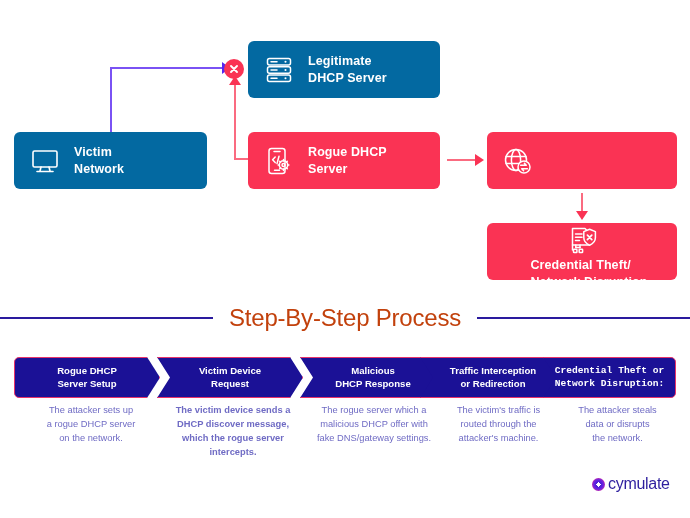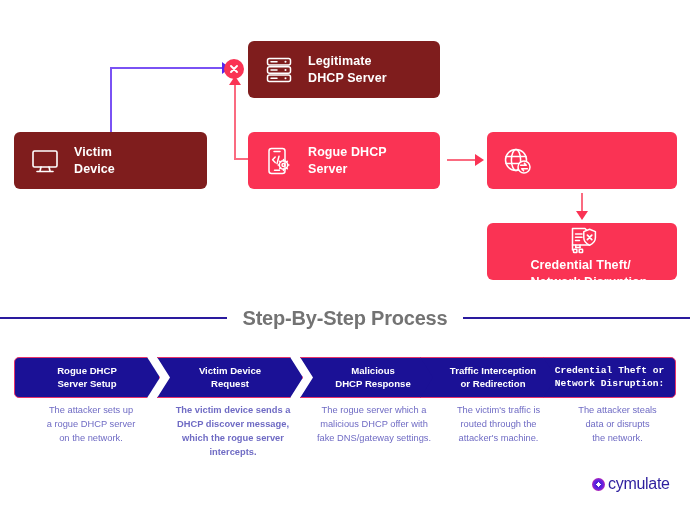--- a/index.html
+++ b/index.html
@@ -38,21 +38,21 @@
     margin-right: 12px;
     display: block;
   }
   .node .label {
     font-size: 12.5px;
     font-weight: bold;
     line-height: 1.32;
     letter-spacing: 0.1px;
     white-space: pre-line;
   }
-  .node.purple { background: #7f1d1d; }
+  .node.purple { background: #0369a1; }
   .node.red    { background: #FA3354; }
 
   #node-victim      { left: 14px;  top: 132px; width: 193px; height: 57px; }
   #node-legit       { left: 248px; top: 41px;  width: 192px; height: 57px; }
   #node-rogue       { left: 248px; top: 132px; width: 192px; height: 57px; }
   #node-traffic     { left: 487px; top: 132px; width: 190px; height: 57px; }
   #node-credential  { left: 487px; top: 223px; width: 190px; height: 57px; flex-direction: column; }
 
   
   .conn { position: absolute; }
@@ -124,23 +124,23 @@
     justify-content: center;
   }
   #rule-left, #rule-right {
     flex: 1 1 auto;
     height: 1.5px;
     background: #2A1A9E;
   }
   #section-title {
     flex: 0 0 auto;
     padding: 0 16px;
-    font-size: 20px;
-    font-weight: bold;
-    color: #737373;
+    font-size: 24px;
+    font-weight: normal;
+    color: #c2410c;
     letter-spacing: -0.2px;
     white-space: nowrap;
   }
 
   
   #steps-band {
     position: absolute;
     left: 14px; top: 357px;
     width: 662px;
     height: 41px;
@@ -241,21 +241,21 @@
 
   <div class="node purple" id="node-victim">
     <span class="ico">
       <svg width="34" height="34" viewBox="0 0 34 34" fill="none" stroke="#ffffff" stroke-width="1.6" stroke-linecap="round" stroke-linejoin="round">
         <rect x="5" y="7" width="24" height="16" rx="1.5"></rect>
         <path d="M13 23 L12 27 M21 23 L22 27"></path>
         <path d="M9 27.5 H25"></path>
       </svg>
     </span>
     <span class="label">Victim
-Device</span>
+Network</span>
   </div>
 
   <div class="node purple" id="node-legit">
     <span class="ico">
       <svg width="34" height="34" viewBox="0 0 34 34" fill="none" stroke="#ffffff" stroke-width="1.5" stroke-linecap="round" stroke-linejoin="round">
         <rect x="5.5" y="5.5" width="23" height="6.6" rx="2"></rect>
         <rect x="5.5" y="13.7" width="23" height="6.6" rx="2"></rect>
         <rect x="5.5" y="21.9" width="23" height="6.6" rx="2"></rect>
         <path d="M9 8.8 H15 M9 17 H15 M9 25.2 H15"></path>
         <circle cx="23.5" cy="8.8" r="1.05" fill="#ffffff" stroke="none"></circle>

